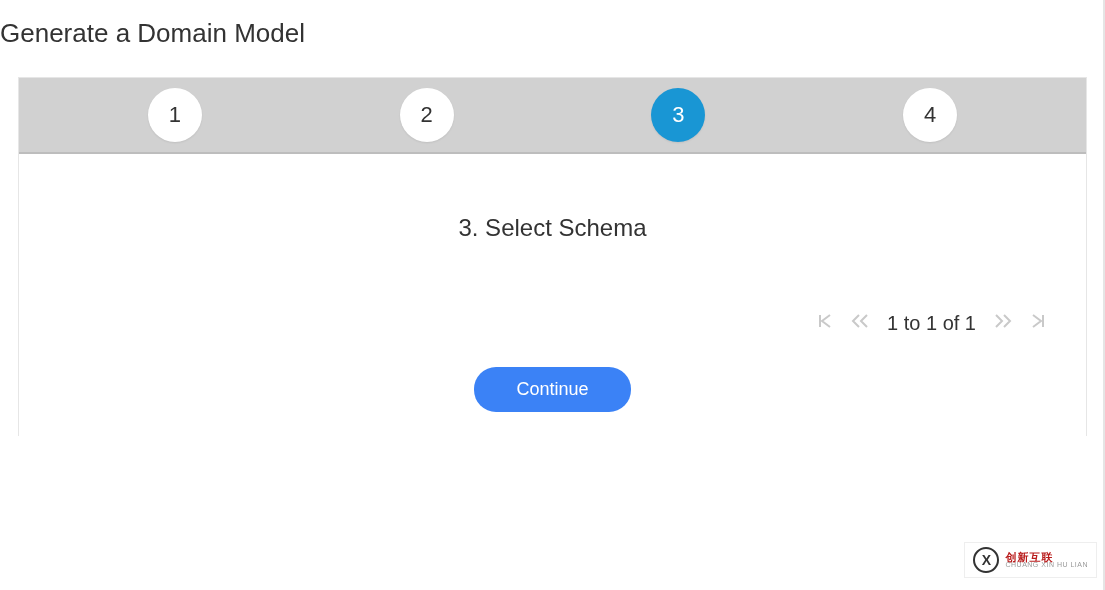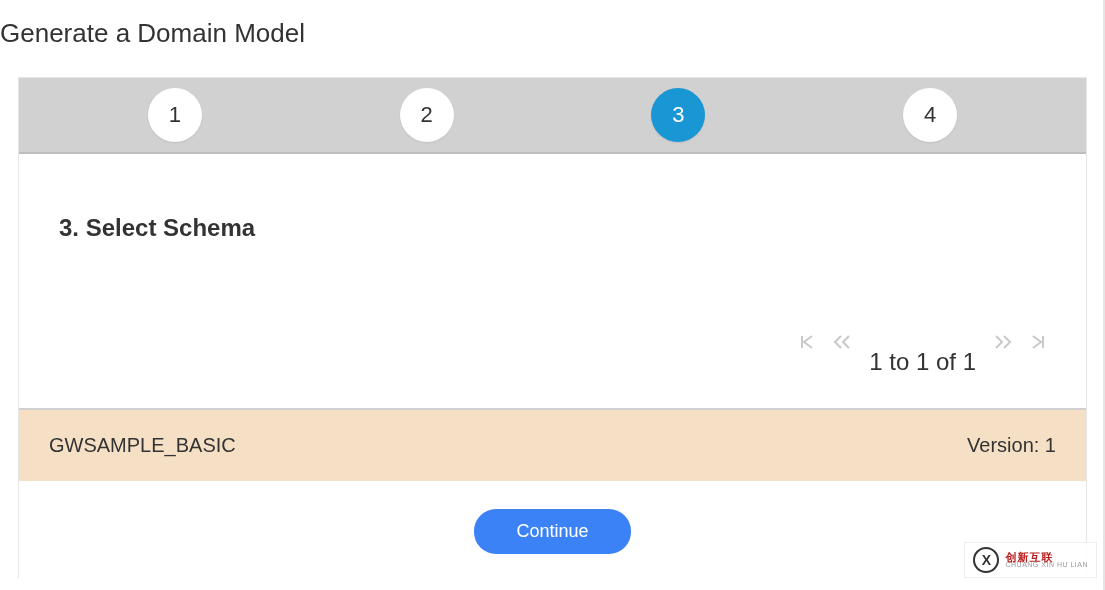--- a/index.html
+++ b/index.html
@@ -51,44 +51,43 @@
       cursor: pointer;
     }
     .step-circle.active {
       background: #1996d4;
       color: #ffffff;
     }
     .content-area {
       padding: 60px 40px 10px 40px;
     }
     .step-heading {
-      text-align: left;
+      text-align: center;
       font-size: 24px;
       color: #333;
-      font-weight: 700;
+      font-weight: 400;
       margin-bottom: 60px;
     }
     .pager {
       display: flex;
       align-items: center;
       justify-content: flex-end;
       gap: 18px;
       padding-right: 40px;
       margin-bottom: 32px;
     }
     .pager-btn {
       color: #c9c9c9;
       font-size: 18px;
       cursor: pointer;
       user-select: none;
     }
     .pager-text {
-      font-size: 24px;
-      color: #333;
-      margin-top: 36px;
+      font-size: 20px;
+      color: #333;
     }
     .schema-row {
       background: #f5e0c6;
       border-top: 2px solid #d0d0d0;
       display: flex;
       justify-content: space-between;
       align-items: center;
       padding: 24px 30px;
       margin: 0 0 28px 0;
       font-size: 20px;
@@ -200,24 +199,20 @@
           <path d="M2 2l6 6-6 6M10 2l6 6-6 6" stroke="#c9c9c9" stroke-width="2" fill="none"></path>
         </svg>
     </span>
     <span class="pager-btn">
       <svg width="16" height="16" viewBox="0 0 16 16">
           <path d="M13 2v12M3 2l8 6-8 6" stroke="#c9c9c9" stroke-width="2" fill="none"></path>
         </svg>
     </span>
   </div>
 
-  <div class="schema-row">
-    <span class="schema-name">GWSAMPLE_BASIC</span>
-    <span class="schema-version">Version: 1</span>
-  </div>
 
   <div class="continue-wrap">
     <button class="continue-btn">Continue</button>
   </div>
 </div>
 
 <div class="watermark">
   <div class="watermark-logo">X</div>
   <div class="watermark-text-wrap">
     <span class="watermark-text-main">创新互联</span>

